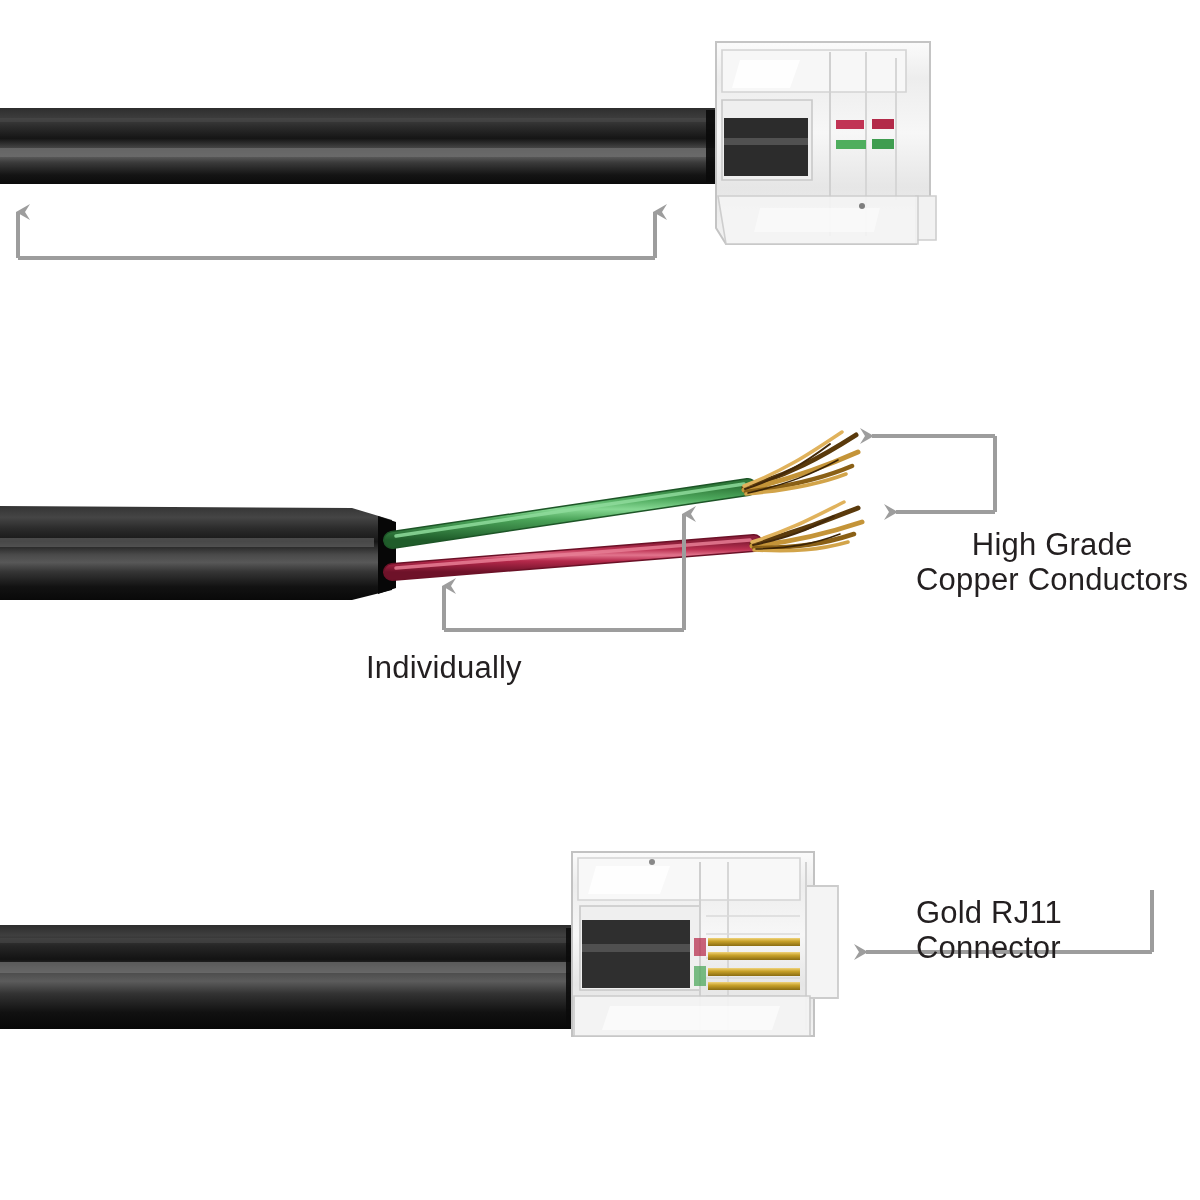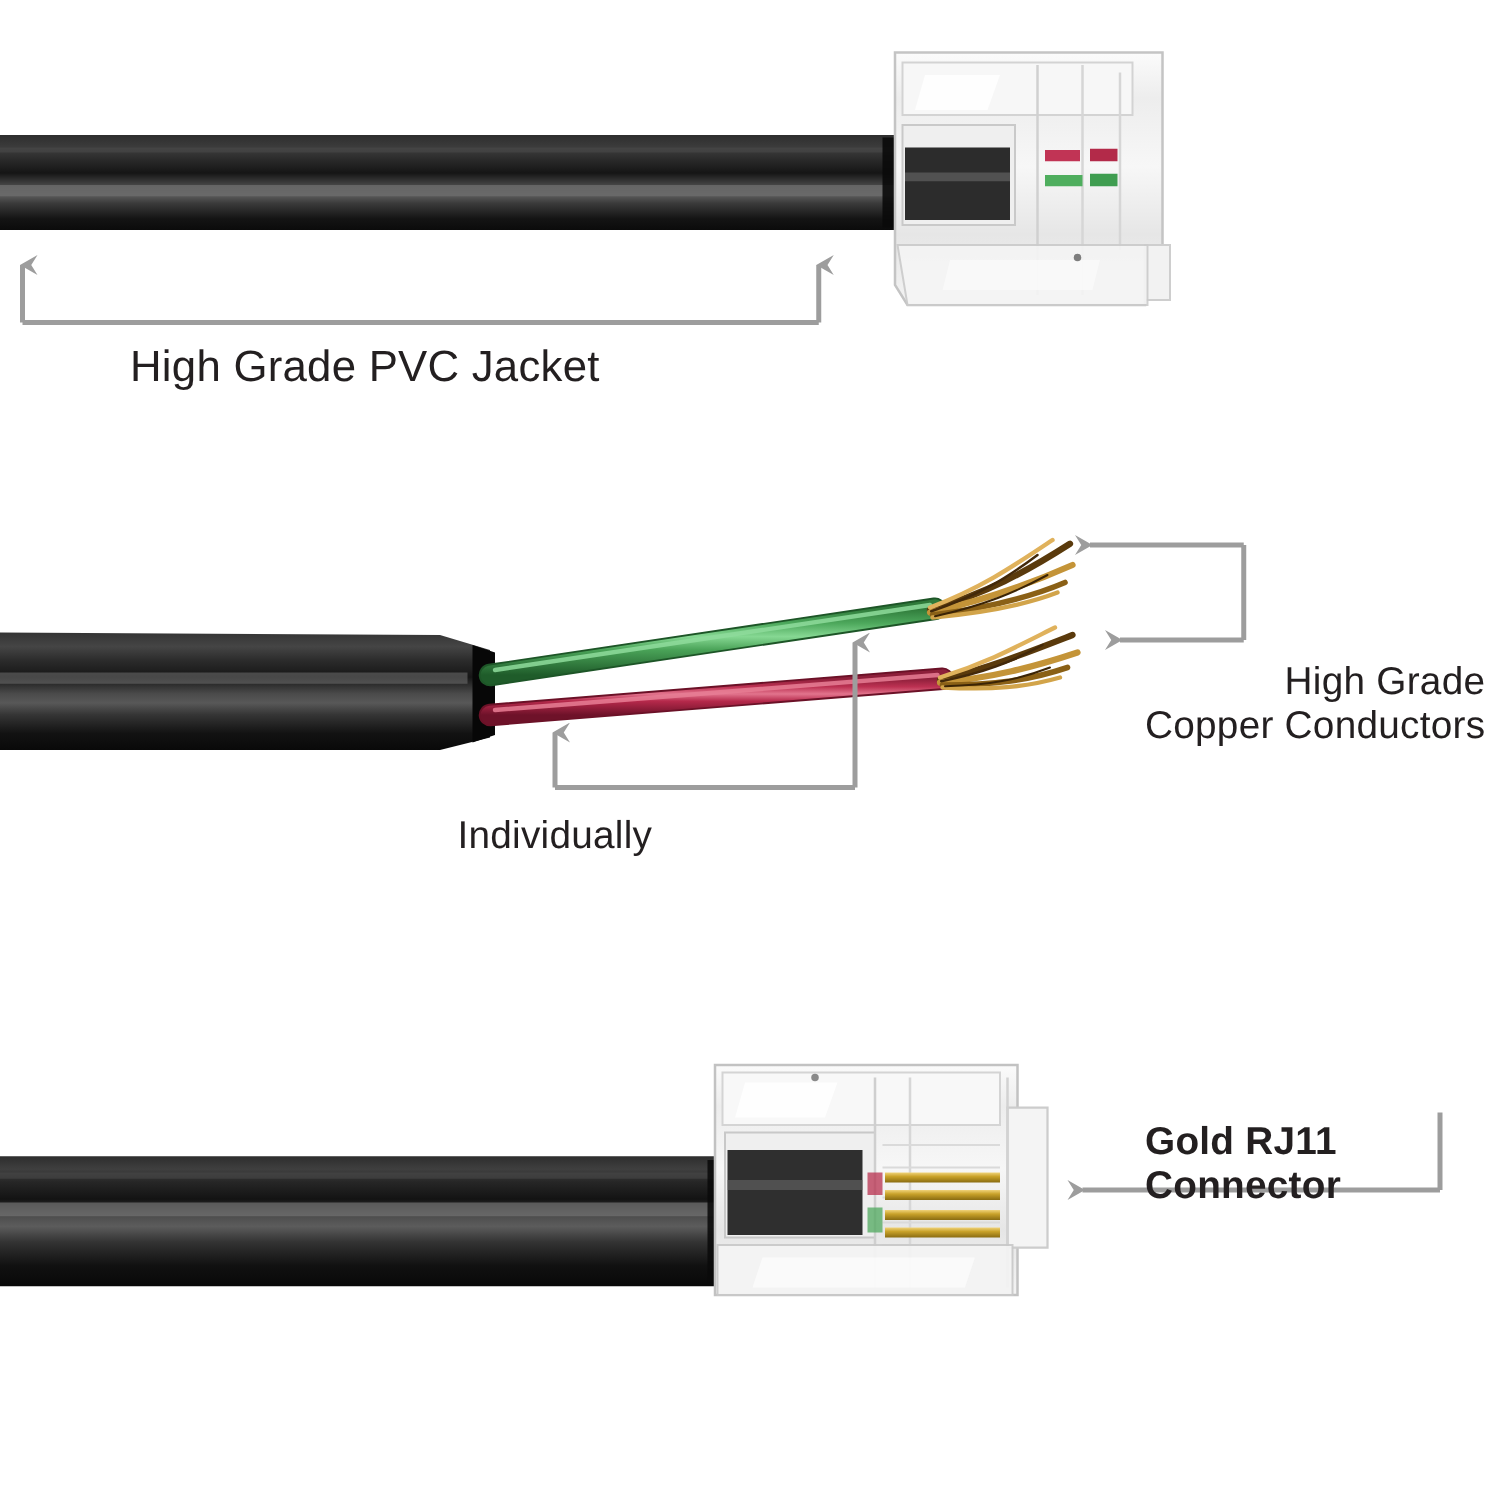--- a/index.html
+++ b/index.html
@@ -36,35 +36,34 @@
   }
   .anno-pvc {
     left: 104px;
     top: 274px;
     font-size: 35px;
   }
   .anno-copper {
     left: 916px;
     top: 527px;
     font-size: 31px;
-    text-align: right;
+    text-align: center;
   }
   .anno-insul {
     left: 366px;
     top: 650px;
     font-size: 31px;
     text-align: left;
     width: 380px;
   }
   .anno-gold {
     left: 916px;
     top: 895px;
     font-size: 31px;
     text-align: left;
-    font-weight: bold;
   }
 </style>
 </head>
 <body>
 
 <div id="stage">
 
   <svg class="layer" viewBox="0 0 1200 1200" xmlns="http://www.w3.org/2000/svg">
     <defs>
 
@@ -298,21 +297,20 @@
       <path d="M 995 512 L 896 512" marker-end="url(#arrLeft)"></path>
       <path d="M 995 436 L 995 512"></path>
     </g>
 
     <g stroke="#9d9d9d" stroke-width="4" fill="none">
       <path d="M 1152 952 L 866 952" marker-end="url(#arrLeft)"></path>
       <path d="M 1152 952 L 1152 890"></path>
     </g>
   </svg>
 
-  <div class="anno-text anno-pvc">High Grade PVC Jacket</div>
 
   <div class="anno-text anno-copper"><span>High Grade</span><br><span>Copper Conductors</span></div>
 
   <div class="anno-text anno-insul"><span>Individually</span><br></div>
 
   <div class="anno-text anno-gold"><span>Gold RJ11</span><br><span>Connector</span></div>
 
 </div>
 
 </body></html>

